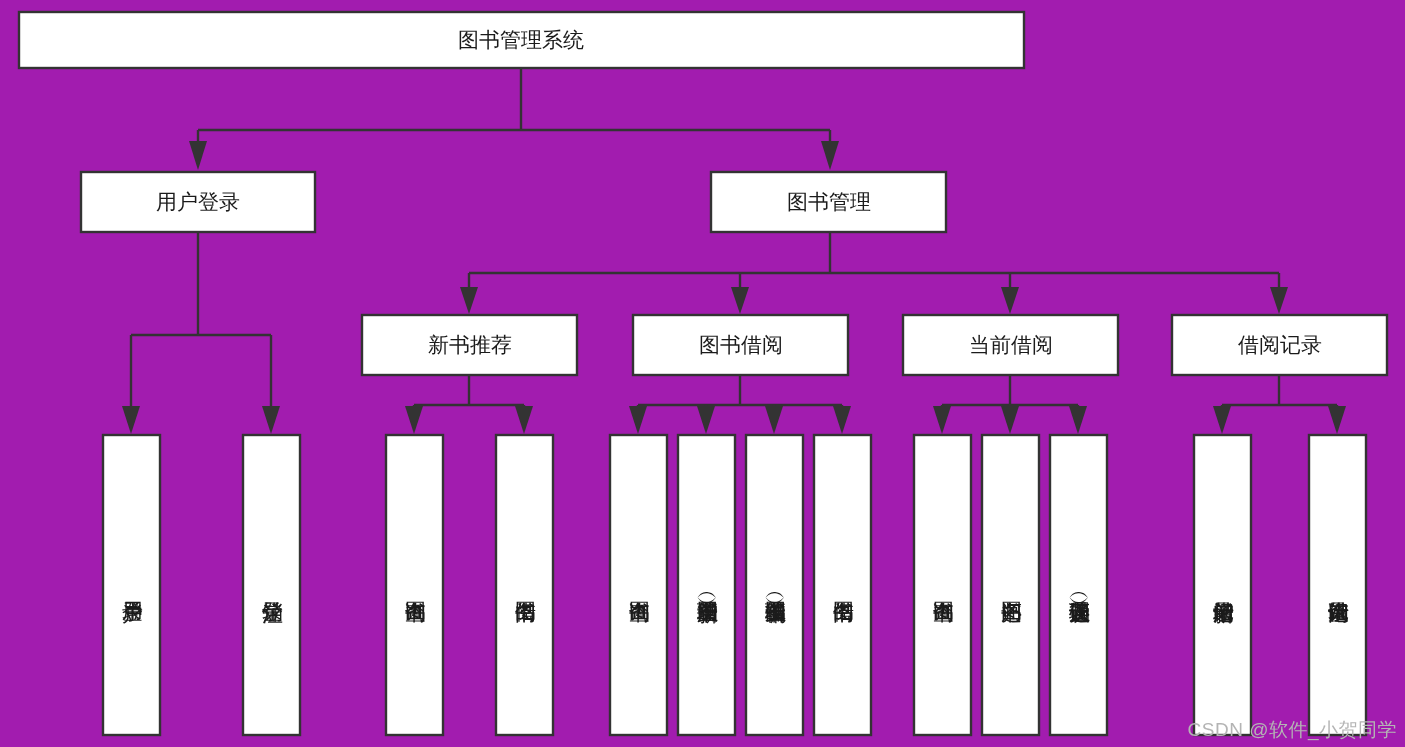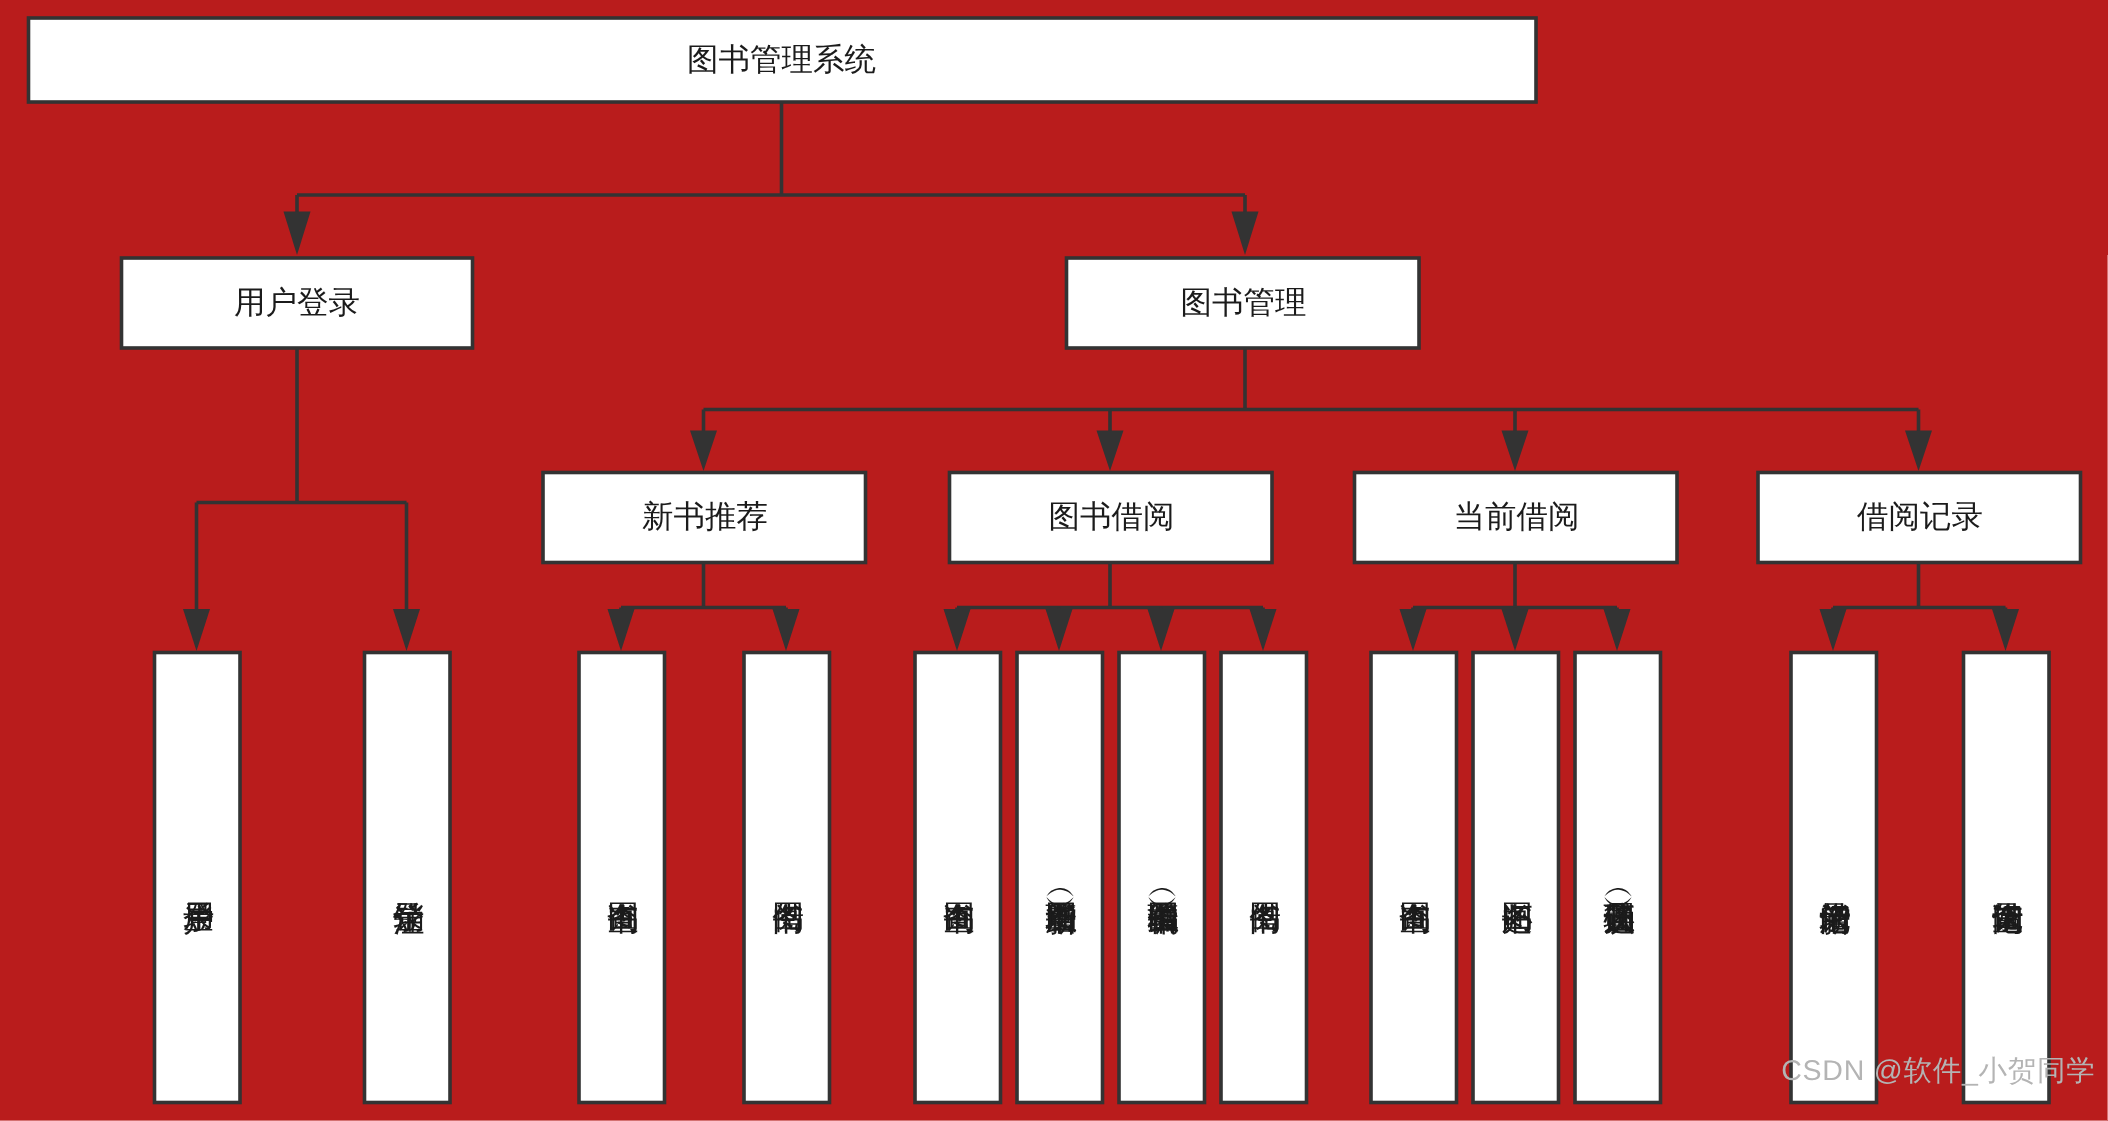--- a/index.html
+++ b/index.html
@@ -10,21 +10,21 @@
   body {
     width: 1405px;
     height: 747px;
     font-family: "Liberation Sans", "DejaVu Sans", sans-serif;
     overflow: hidden;
   }
   #diagram-root {
     position: relative;
     width: 1405px;
     height: 747px;
-    background: #b91c1c;
+    background: #a21caf;
   }
   svg#flow-svg {
     position: absolute;
     left: 0;
     top: 0;
     width: 1405px;
     height: 747px;
   }
   .node-box {
     fill: #ffffff;
@@ -53,21 +53,21 @@
     fill: none;
     stroke-linecap: butt;
   }
   .arrow-head {
     fill: #333333;
     stroke: none;
   }
   .watermark {
     position: absolute;
     right: 8px;
-    bottom: 20px;
+    bottom: 4px;
     font-family: "Liberation Sans", "DejaVu Sans", sans-serif;
     font-size: 19px;
     color: #b4b4b4;
     white-space: nowrap;
     letter-spacing: 0.5px;
     user-select: none;
   }
 </style>
 </head>
 <body>

